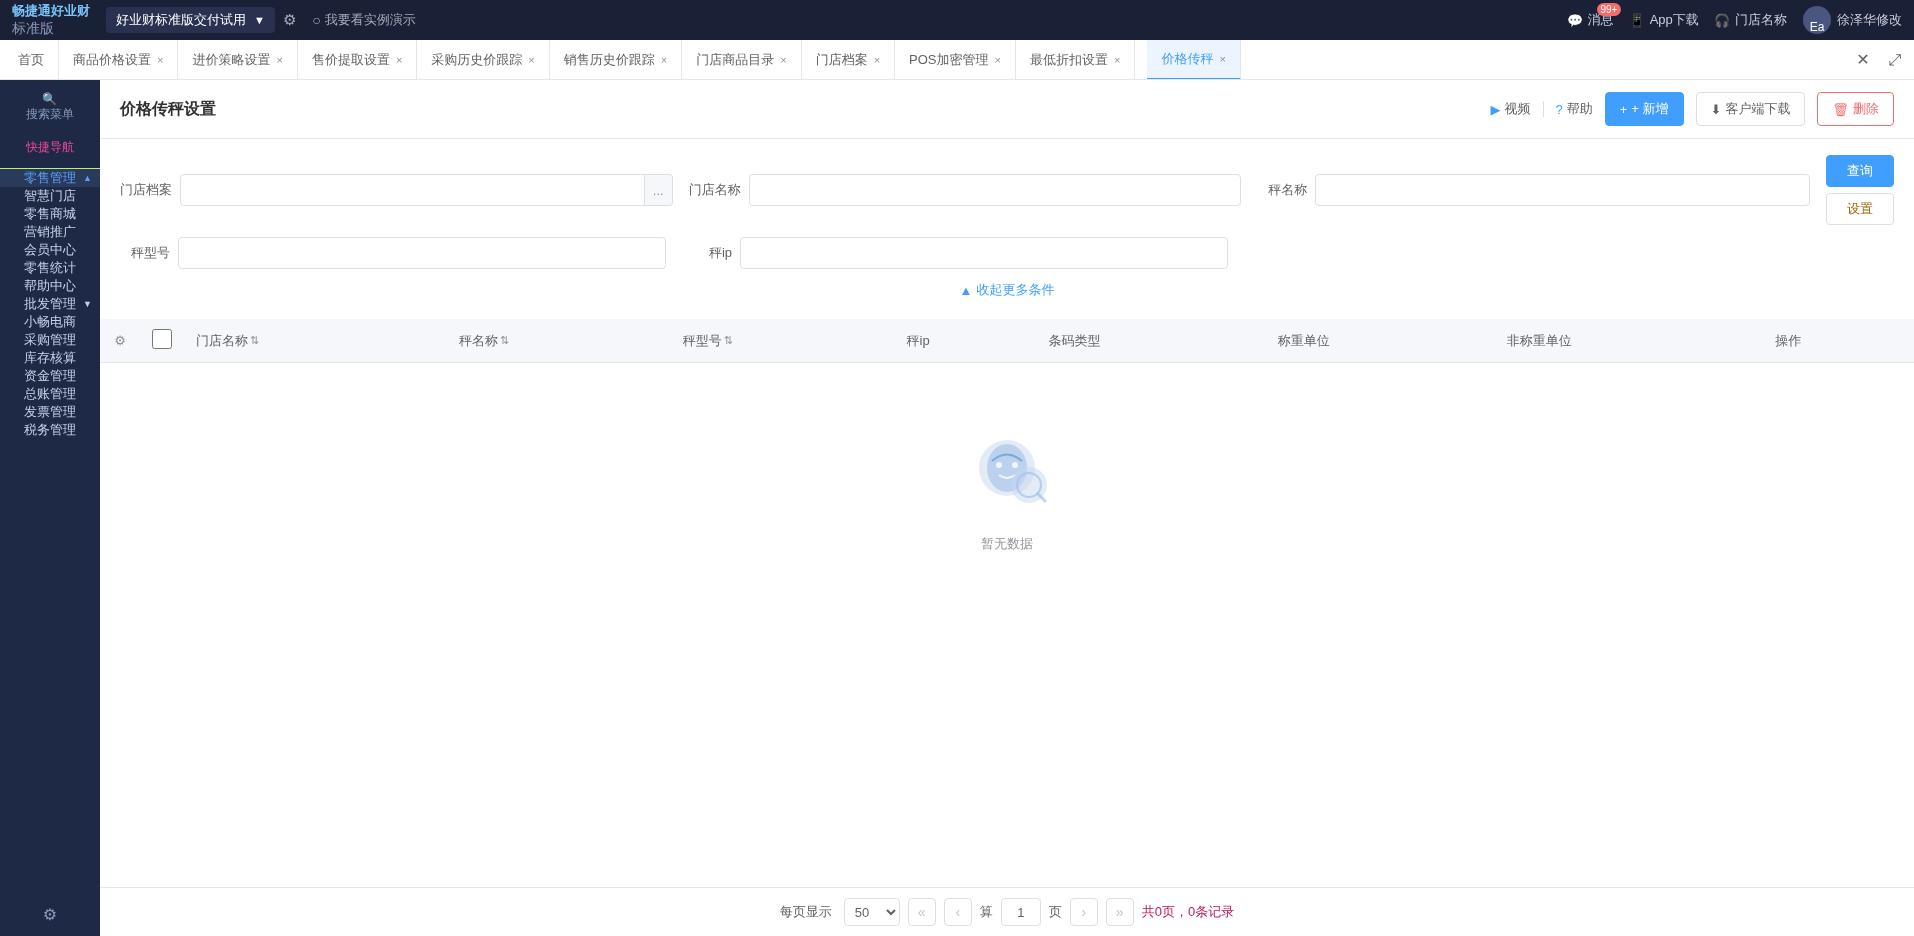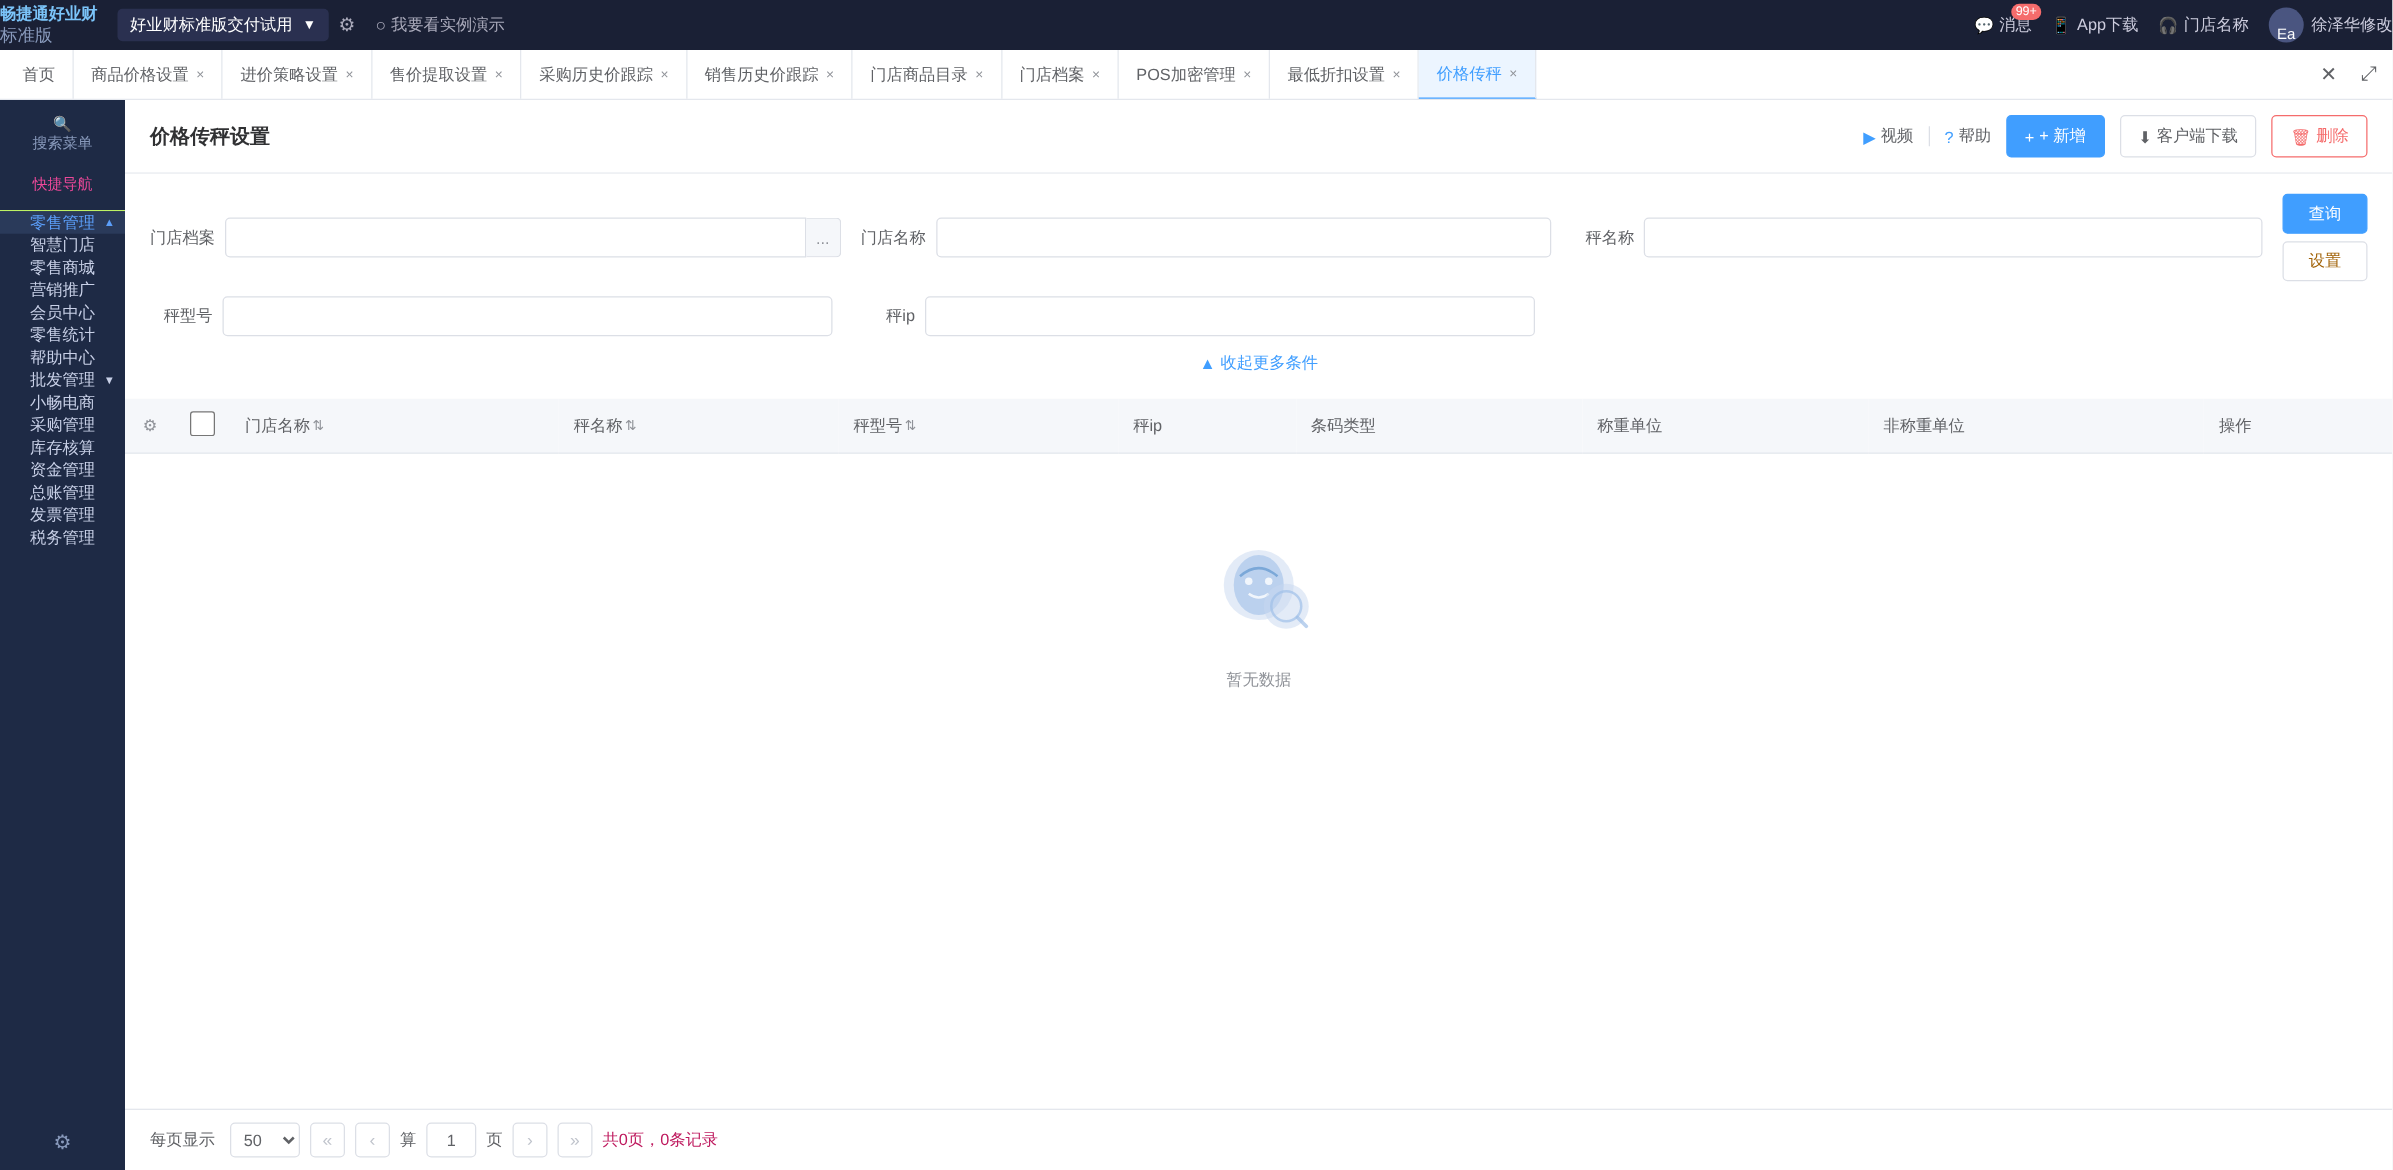--- a/index.html
+++ b/index.html
@@ -1,37 +1,37 @@
 <!DOCTYPE html>
 <html><head>
   <meta charset="utf-8">
   <style>
     * { box-sizing: border-box; margin: 0; padding: 0; }
     body { font-family: 'Microsoft YaHei', Arial, sans-serif; font-size: 13px; background: #f0f2f5; color: #333; overflow: hidden; }
 
     
     .app-container { display: flex; flex-direction: column; height: 936px; width: 1914px; }
-    .top-bar { display: flex; align-items: center; background: #1a2035; color: #fff; height: 40px; padding: 0 0; flex-shrink: 0; }
+    .top-bar { display: flex; align-items: center; background: #1a2035; color: #fff; height: 40px; padding: 0 12px; flex-shrink: 0; }
     .top-bar-logo { font-size: 12px; color: #aab; margin-right: 16px; white-space: nowrap; }
     .top-bar-selector { display: flex; align-items: center; background: #2a3050; border-radius: 4px; padding: 4px 10px; font-size: 13px; color: #fff; margin-right: 8px; cursor: pointer; }
     .top-bar-selector .chevron { margin-left: 8px; font-size: 11px; }
     .top-bar-settings { color: #aab; margin-right: 16px; cursor: pointer; font-size: 15px; }
     .top-bar-demo { display: flex; align-items: center; color: #aab; cursor: pointer; font-size: 13px; }
     .top-bar-demo::before { content: '○'; margin-right: 4px; font-size: 14px; }
     .top-bar-spacer { flex: 1; }
     .top-bar-actions { display: flex; align-items: center; gap: 16px; }
     .top-bar-action { display: flex; align-items: center; gap: 4px; color: #ccd; cursor: pointer; font-size: 13px; position: relative; }
     .badge { background: #f56c6c; color: #fff; border-radius: 10px; font-size: 10px; padding: 1px 4px; position: absolute; top: -8px; right: -8px; white-space: nowrap; }
     .top-bar-user { display: flex; align-items: center; gap: 6px; color: #ccd; cursor: pointer; }
     .user-avatar { width: 28px; height: 28px; border-radius: 50%; background: #4a5580; display: flex; align-items: flex-end; justify-content: center; font-size: 12px; color: #fff; }
 
     
     .tab-bar { display: flex; align-items: center; background: #fff; border-bottom: 1px solid #e4e7ed; height: 40px; padding: 0 4px; flex-shrink: 0; overflow: hidden; }
     .tab { display: flex; align-items: center; height: 40px; padding: 0 14px; font-size: 13px; color: #606266; cursor: pointer; border-right: 1px solid #e4e7ed; white-space: nowrap; flex-shrink: 0; }
-    .tab.active { color: #409eff; background: #ecf5ff; }
+    .tab.active { color: #409eff; background: #ecf5ff; margin-left: 12px; }
     .tab .tab-close { margin-left: 6px; font-size: 11px; color: #909399; }
     .tab-bar-end { display: flex; align-items: center; margin-left: auto; gap: 2px; }
     .tab-bar-btn { width: 30px; height: 30px; display: flex; align-items: center; justify-content: center; cursor: pointer; color: #606266; font-size: 16px; }
 
     
     .main-layout { display: flex; flex: 1; overflow: hidden; }
 
     
     .sidebar { width: 100px; background: #1e2a45; color: #c8d0e7; flex-shrink: 0; display: flex; flex-direction: column; }
     .sidebar-search { padding: 12px 8px 8px; text-align: center; font-size: 12px; color: #8899bb; cursor: pointer; }
@@ -74,21 +74,21 @@
     .table tbody td { padding: 10px 12px; border-bottom: 1px solid #ebeef5; font-size: 13px; color: #606266; }
     .table-checkbox { width: 20px; height: 20px; }
     .table-settings-icon { color: #909399; cursor: pointer; }
     .col-sort { display: inline-flex; align-items: center; gap: 2px; cursor: pointer; }
     .col-sort::after { content: '⇅'; font-size: 11px; color: #909399; }
 
     
     .empty-state { display: flex; flex-direction: column; align-items: center; justify-content: center; padding: 60px 20px; color: #909399; font-size: 13px; }
 
     
-    .pagination-bar { display: flex; align-items: center; justify-content: flex-start; background: #fff; padding: 10px 20px; border-top: 1px solid #e4e7ed; gap: 8px; font-size: 13px; color: #606266; flex-shrink: 0; }
+    .pagination-bar { display: flex; align-items: center; justify-content: center; background: #fff; padding: 10px 20px; border-top: 1px solid #e4e7ed; gap: 8px; font-size: 13px; color: #606266; flex-shrink: 0; }
     .page-size-label { margin-right: 4px; }
     .page-size-select { height: 28px; border: 1px solid #dcdfe6; border-radius: 4px; padding: 0 6px; font-size: 13px; color: #606266; background: #fff; }
     .page-btn { width: 28px; height: 28px; border: 1px solid #dcdfe6; border-radius: 4px; display: flex; align-items: center; justify-content: center; cursor: pointer; color: #606266; background: #fff; font-size: 14px; }
     .page-btn.disabled { color: #c0c4cc; cursor: not-allowed; }
     .page-input { width: 40px; height: 28px; border: 1px solid #dcdfe6; border-radius: 4px; text-align: center; font-size: 13px; color: #606266; }
     .page-info { color: #be185d; }
 
     .empty-svg { width: 100px; height: 100px; margin-bottom: 12px; }
   </style>
 </head>

